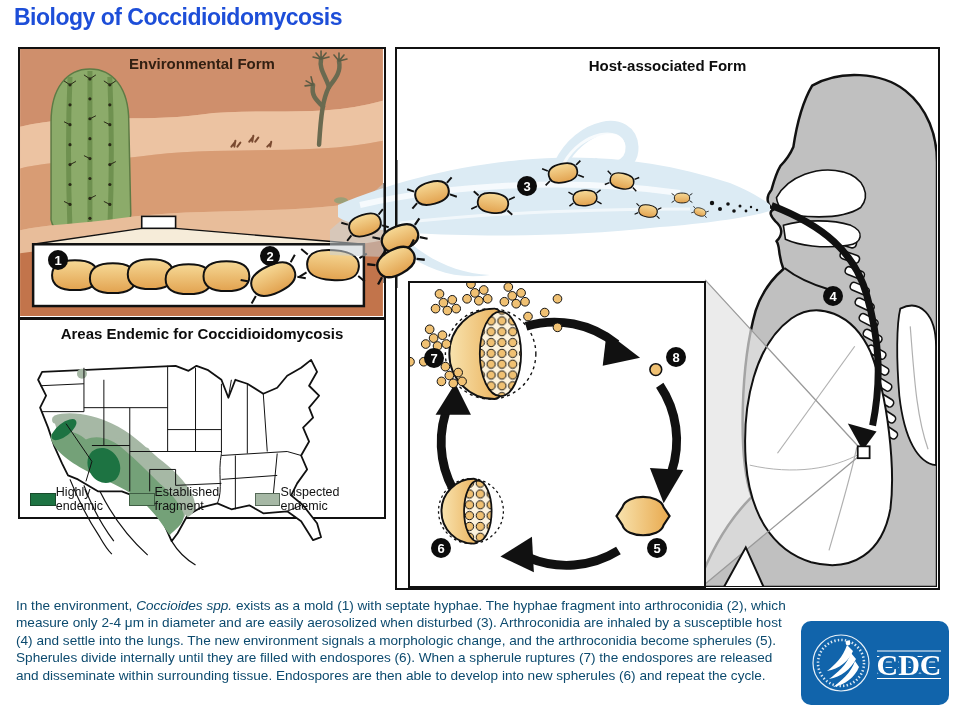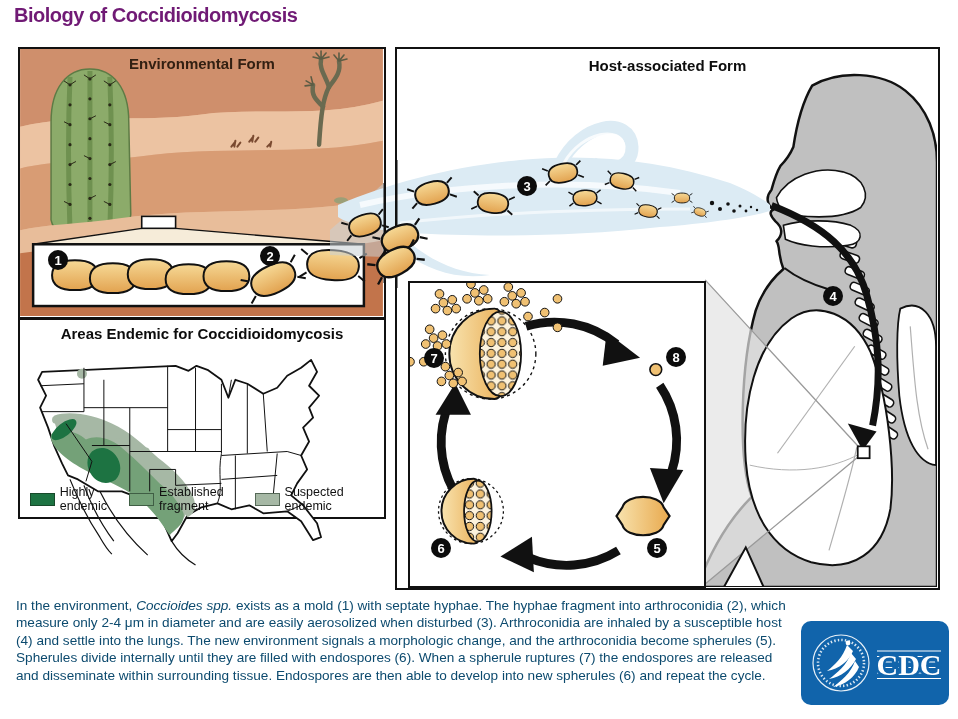--- a/index.html
+++ b/index.html
@@ -1,37 +1,37 @@
 <!DOCTYPE html>
 <html><head>
 <meta charset="utf-8">
 <style>
   html,body{margin:0;padding:0;background:#fff;}
   #page{position:relative;width:958px;height:719px;background:#fff;overflow:hidden;
         font-family:"Liberation Sans",sans-serif;color:#111;}
   .abs{position:absolute;}
-  #main-title{left:14px;top:4px;font-size:20px;font-weight:bold;letter-spacing:-0.5px;color:#701a75;}
+  #main-title{left:14px;top:4px;font-size:23px;font-weight:bold;letter-spacing:-0.5px;color:#1d4ed8;}
   .panel{position:absolute;border:2.5px solid #111;background:#fff;box-sizing:border-box;}
   #env-panel{left:18px;top:47px;width:368px;height:272px;}
   #map-panel{left:18px;top:318px;width:368px;height:201px;}
   #host-panel{left:395px;top:47px;width:545px;height:543px;}
   .panel-title{position:absolute;left:0;right:0;text-align:center;font-weight:bold;font-size:15px;z-index:4;}
   #env-title{top:6px;color:#332012;}
   #map-title{top:5px;color:#0d0d0d;}
   #host-title{top:8px;color:#0d0d0d;}
   svg{display:block;}
   .badge{position:absolute;width:20px;height:20px;border-radius:50%;background:#0c0c0c;color:#fff;
          font-size:13px;font-weight:bold;display:flex;align-items:center;justify-content:center;
          z-index:10;line-height:1;}
   #breeze-overlay{left:330px;top:105px;width:505px;height:205px;z-index:5;pointer-events:none;}
   #cycle-inset{left:408px;top:281px;width:298px;height:307px;background:#fff;border:2.5px solid #111;
                box-sizing:border-box;z-index:6;}
   #legend{position:absolute;left:2px;right:2px;bottom:4px;display:flex;align-items:center;
           justify-content:space-between;padding:0 8px;z-index:4;}
-  .legend-item{display:flex;align-items:center;gap:5px;}
+  .legend-item{display:flex;align-items:center;}
   .swatch{width:30px;height:13px;border:1px solid rgba(20,40,25,.55);box-sizing:border-box;}
   .legend-label{font-size:12.5px;color:#111;}
   #caption{left:16px;top:597px;width:778px;font-size:13.6px;line-height:17.4px;color:#0c4a6e;}
   #caption .it{font-style:italic;}
   #cdc-logo{left:801px;top:621px;width:148px;height:84px;border-radius:10px;overflow:hidden;}
 </style>
 </head>
 <body>
 
 <div id="page">

